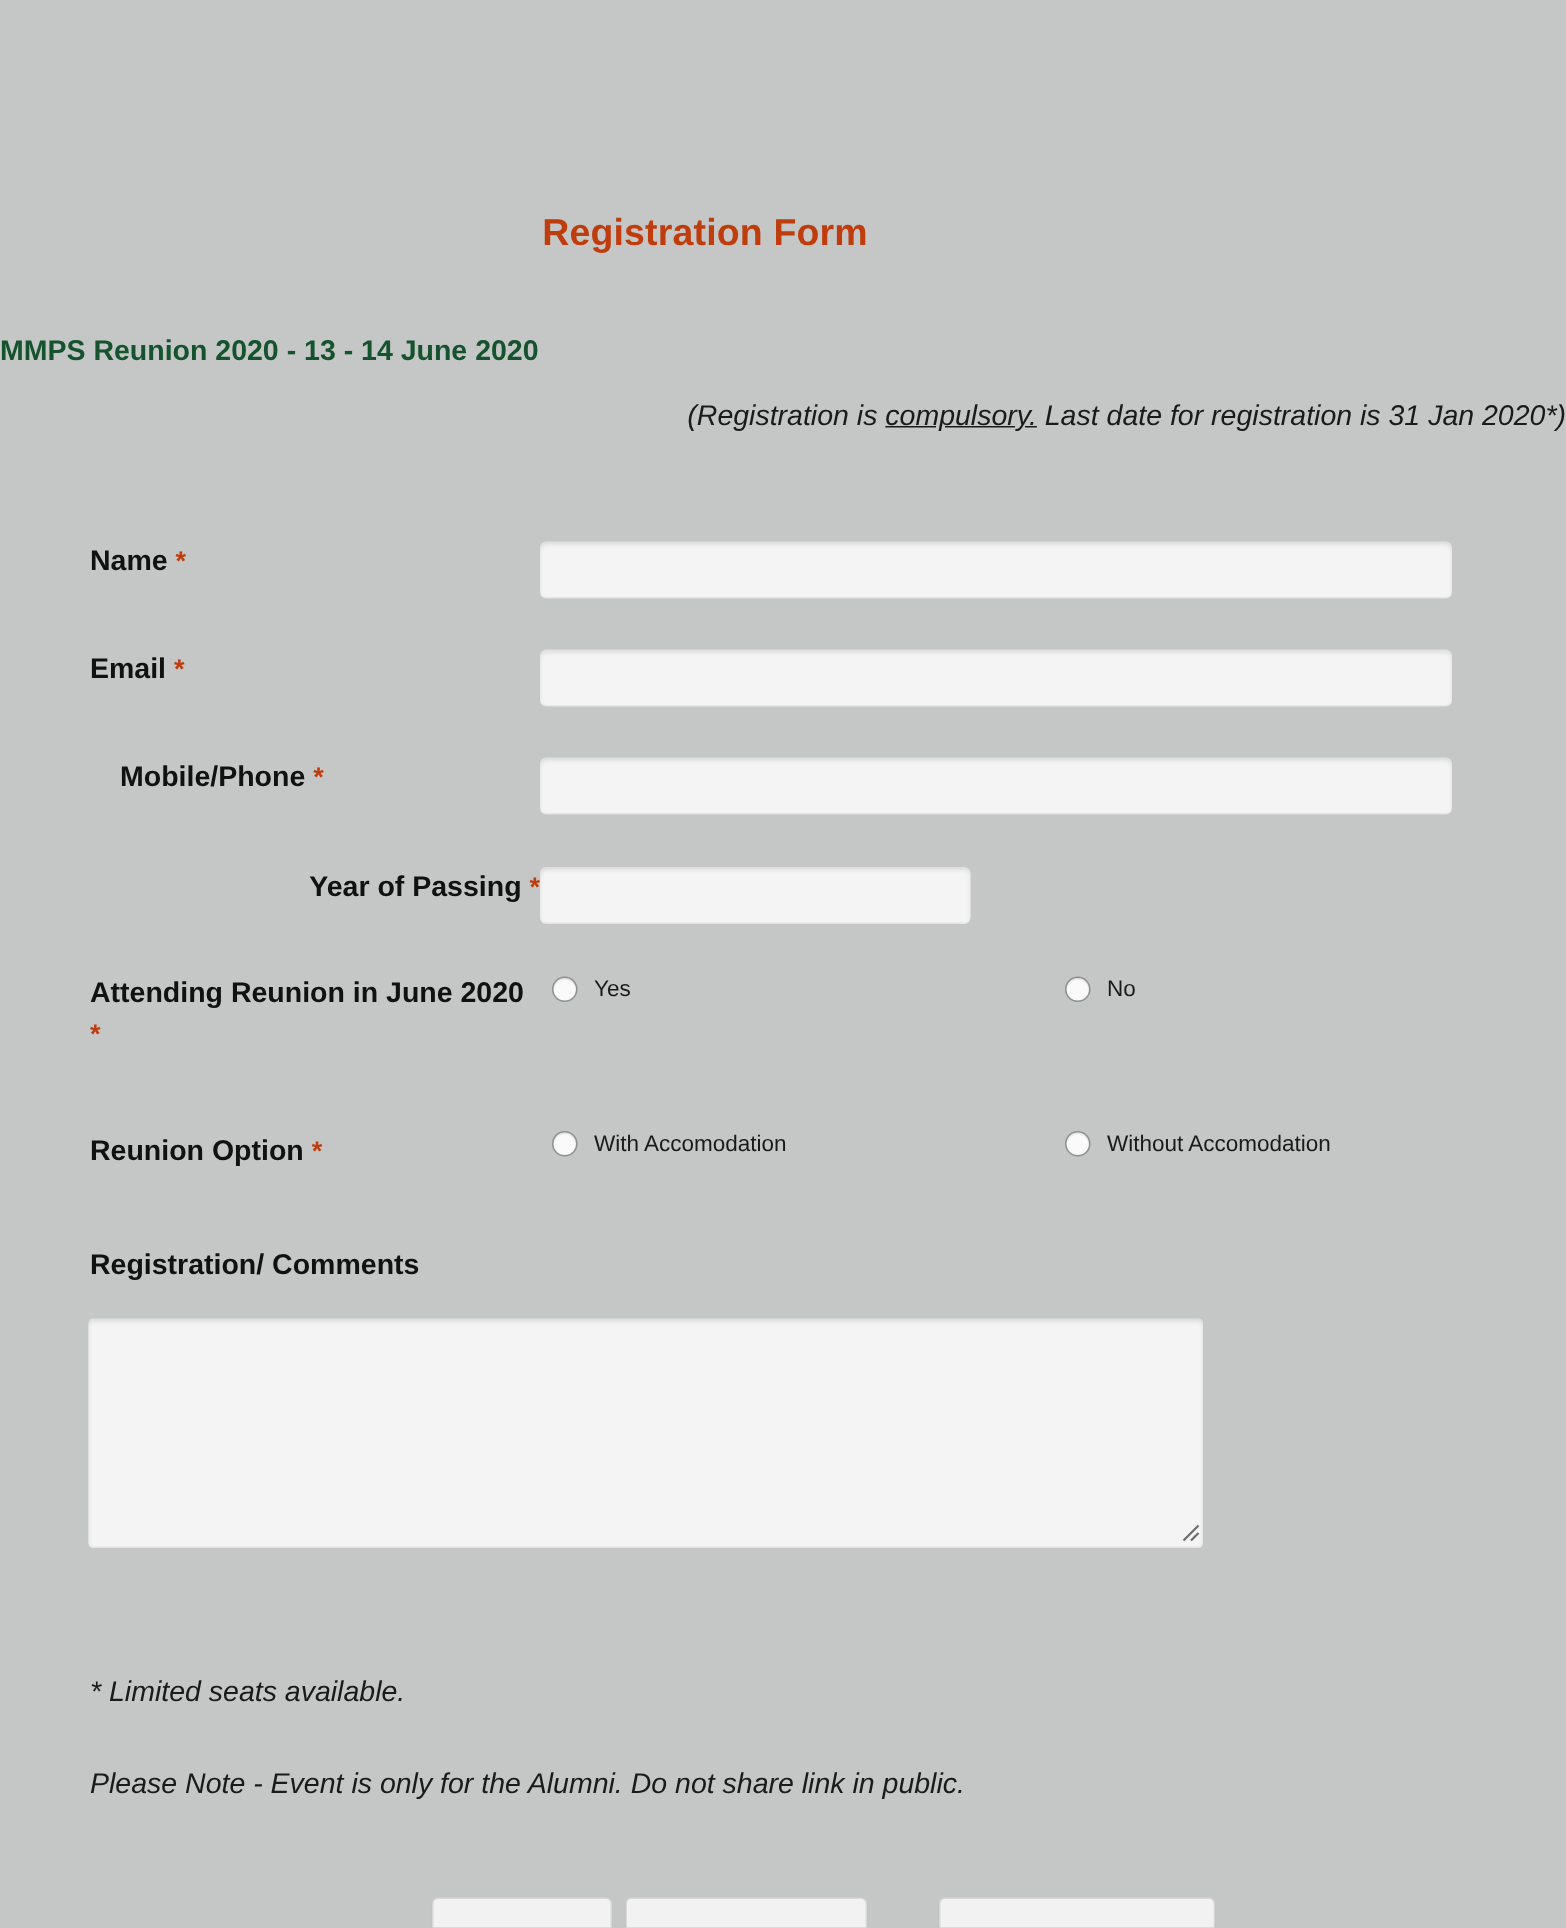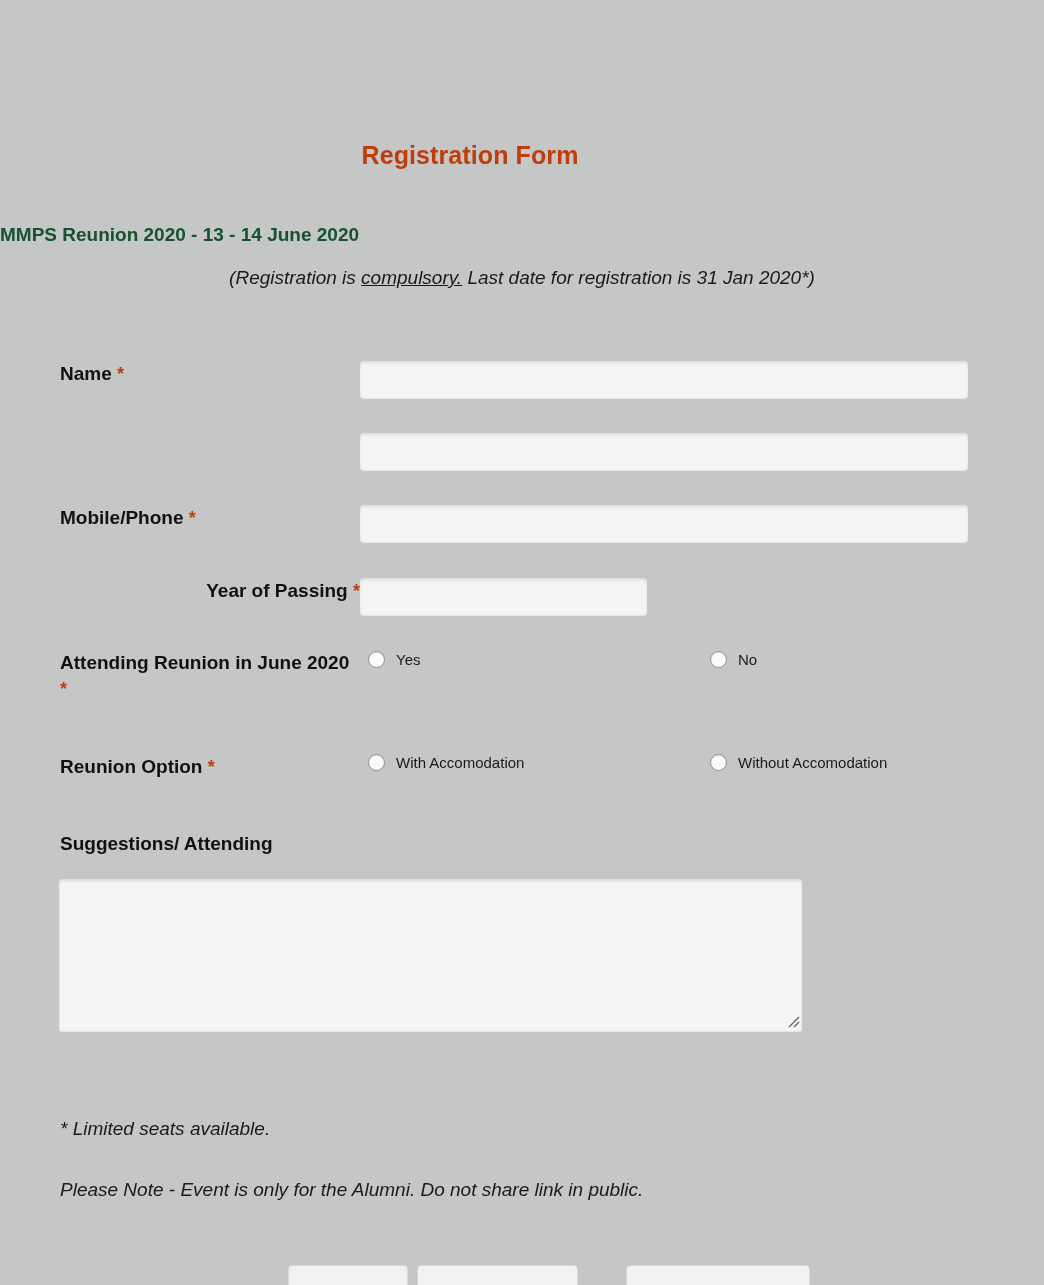--- a/index.html
+++ b/index.html
@@ -46,21 +46,21 @@
     font-weight: bold;
     color: #14532d;
     margin-top: 15px;
   }
 
   .form-note {
     position: absolute;
     left: 0;
     top: 267px;
     width: 1044px;
-    text-align: center;
+    text-align: right;
     font-size: 19px;
     font-style: italic;
     color: #1a1a1a;
   }
   .form-note .underlined {
     text-decoration: underline;
   }
 
   
   .field-row {
@@ -210,25 +210,29 @@
 
   <div class="field-row" style="top:361px;height:48px;">
     <div class="field-label" style="top:0;">
       <span>Name</span>
       <span class="req">*</span>
     </div>
     <input class="text-input input-wide" type="text" style="top: 0px;" placeholder="">
   </div>
 
   <div class="field-row" style="top:433px;height:48px;">
+    <div class="field-label" style="top:0;">
+      <span>Email</span>
+      <span class="req">*</span>
+    </div>
     <input class="text-input input-wide" type="text" style="top: 0px;" placeholder="">
   </div>
 
   <div class="field-row" style="top:505px;height:48px;">
-    <div class="field-label" style="top:0;">
+    <div class="field-label" style="top:0;margin-left:20px;">
       <span>Mobile/Phone</span>
       <span class="req">*</span>
     </div>
     <input class="text-input input-wide" type="text" style="top: 0px;" placeholder="">
   </div>
 
   <div class="field-row" style="top:578px;height:48px;">
     <div class="field-label" style="top:0;text-align:right;">
       <span>Year of Passing</span>
       <span class="req">*</span>
@@ -264,21 +268,21 @@
       <span class="radio-text">With Accomodation</span>
     </label>
 
     <label class="radio-opt" style="left:710px;top:0px;">
       <span class="radio-circle"></span>
       <span class="radio-text">Without Accomodation</span>
     </label>
   </div>
 
   <div class="suggestions-label">
-    <span>Suggestions/ Attending</span>
+    <span>Registration/ Comments</span>
   </div>
   <textarea class="suggestions-box" placeholder="" style=""></textarea>
   <svg class="resize-grip" viewBox="0 0 15 15">
     <line x1="13" y1="3" x2="3" y2="13" stroke="#6a6a6a" stroke-width="1.4"></line>
     <line x1="13" y1="8" x2="8" y2="13" stroke="#6a6a6a" stroke-width="1.4"></line>
   </svg>
 
   <div class="footer-note note-seats">* Limited seats available.</div>
 
   <div class="footer-note note-alumni">Please Note - Event is only for the Alumni. Do not share link in public.</div>

